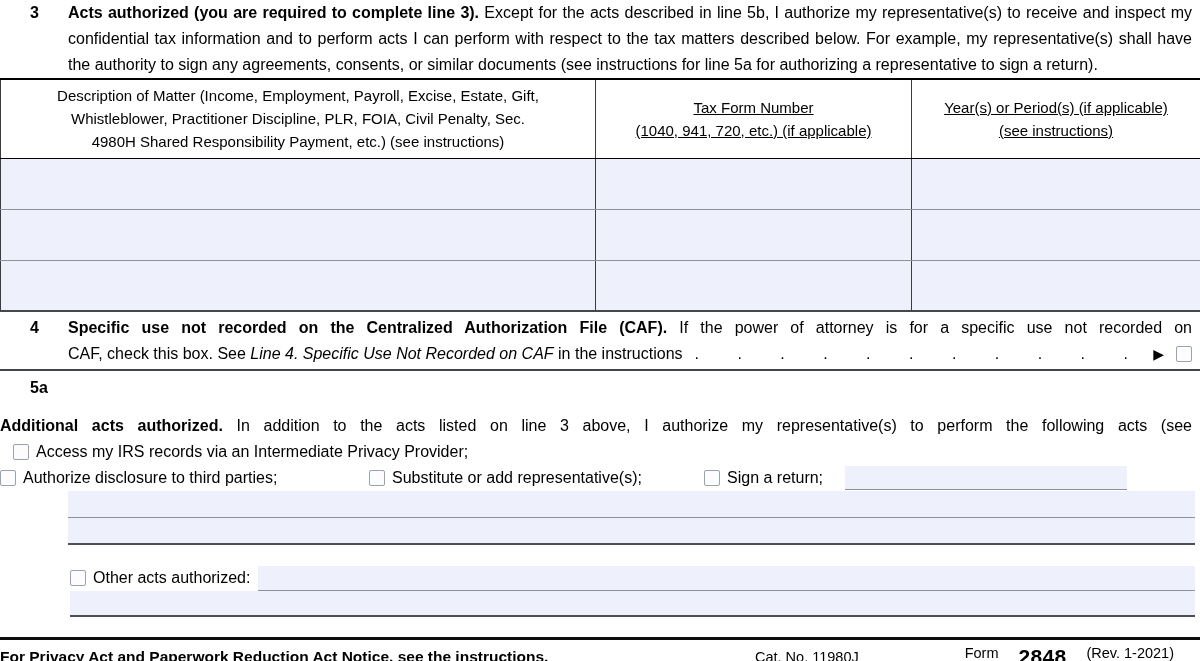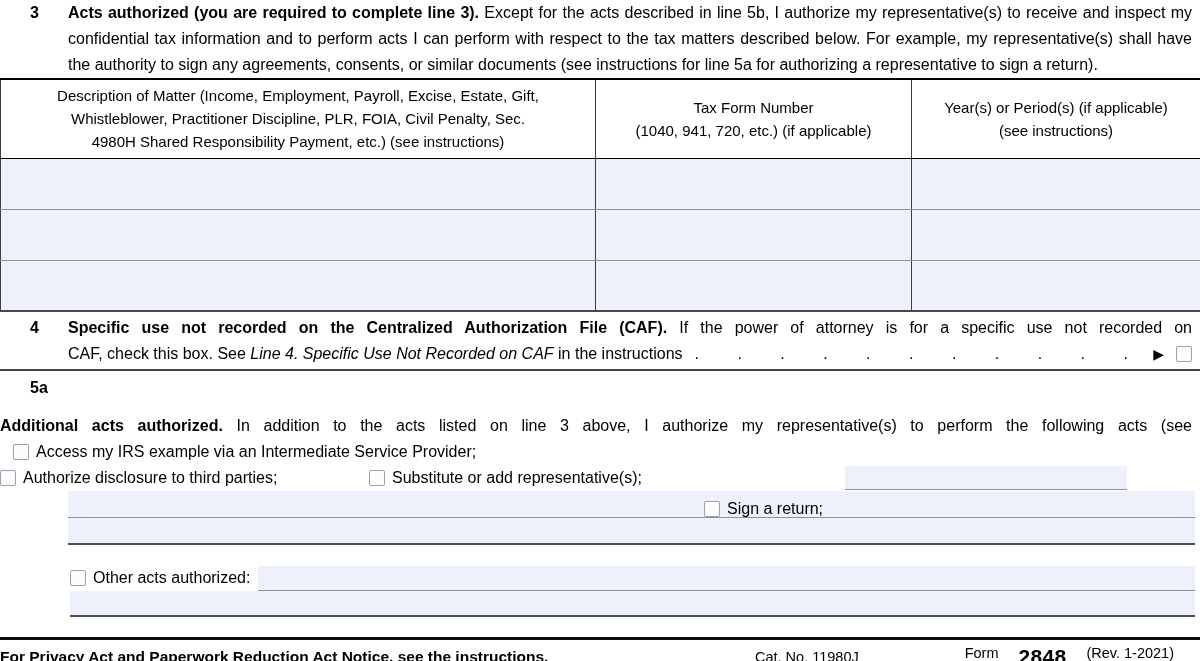--- a/index.html
+++ b/index.html
@@ -19,42 +19,42 @@
   i { font-style: italic; }
 
   
   table.matters { width: 1200px; border-collapse: collapse; table-layout: fixed;
                   border-left: 1px solid #3c3c3c; border-right: 1px solid #3c3c3c; }
   table.matters thead th {
     height: 79px; background: #ffffff; font-weight: 400; font-size: 15px; line-height: 23px;
     text-align: center; vertical-align: middle; padding: 0 12px;
     border-top: 2px solid #000; border-bottom: 1px solid #000;
   }
-  table.matters th + th, table.matters td + td { border-left: 1px solid #3c3c3c; }
+  table.matters th + th, table.matters td + td { border-left: 1px solid #3c3c3c; text-decoration: underline; }
   table.matters tbody td { height: 51px; background: #eef1fb; border-bottom: 1px solid #8d929a; padding: 0 8px; }
   table.matters tbody tr:last-child td { border-bottom: 2px solid #43484e; }
 
   
   .sec4 { margin-top: 3px; }
   .l4line2 { display: flex; align-items: center; line-height: 26px; }
   .dots { flex: 1; overflow: hidden; white-space: nowrap; word-spacing: 34px; margin: 0 4px 0 12px; }
   .arrow { font-size: 14px; margin-right: 12px; line-height: 26px; }
   .cb { width: 16px; height: 16px; flex: 0 0 auto; display: inline-block;
         border: 1.6px solid #9aa2ae; border-radius: 2px; background: #fcfcff; }
   .hr4 { height: 0; border-top: 2px solid #42464c; margin-top: 2px; }
 
   
   .sec5a { margin-top: 4px; flex-direction: column; }
   .l5line2 { display: flex; align-items: center; line-height: 26px; }
   .cbgroup { display: flex; align-items: center; gap: 7px; }
   .l5line2 .cbgroup { margin-left: 13px; }
   .l5line3 { position: relative; height: 26px; line-height: 26px; }
   .l5line3 .g1 { position: absolute; left: 0; top: 0; }
   .l5line3 .g2 { position: absolute; left: 369px; top: 0; }
-  .l5line3 .g3 { position: absolute; left: 704px; top: 0; margin-top: 31px; }
+  .l5line3 .g3 { position: absolute; left: 704px; top: 0; }
   .signfield { position: absolute; left: 845px; top: 1px; width: 282px; height: 24px;
                background: #eef1fb; border-bottom: 1px solid #8d929a; }
 
   .fieldline { margin-left: 68px; width: 1127px; height: 27px; background: #eef1fb;
                border-bottom: 1px solid #8d929a; }
   .fieldline.dark { border-bottom: 2px solid #4a5056; }
 
   .otherrow { display: flex; align-items: center; margin: 20px 5px 0 70px; height: 26px; line-height: 26px; }
   .otherrow .lbl { margin: 0 8px 0 7px; }
   .otherfield { flex: 1; height: 25px; background: #eef1fb; border-bottom: 1px solid #8d929a; align-self: flex-end; }
@@ -145,21 +145,21 @@
 <div class="row sec5a">
   <div class="num">5a</div>
   <div class="content">
     <div class="line-just">
       <b>Additional acts authorized.</b>
       <span>In addition to the acts listed on line 3 above, I authorize my representative(s) to perform the following acts (see</span>
     </div>
     <div class="l5line2">
       <span class="cbgroup">
         <span class="cb"></span>
-        <span>Access my IRS example via an Intermediate Service Provider;</span>
+        <span>Access my IRS records via an Intermediate Privacy Provider;</span>
       </span>
     </div>
     <div class="l5line3">
       <span class="cbgroup g1">
         <span class="cb"></span>
         <span>Authorize disclosure to third parties;</span>
       </span>
       <span class="cbgroup g2">
         <span class="cb"></span>
         <span>Substitute or add representative(s);</span>

